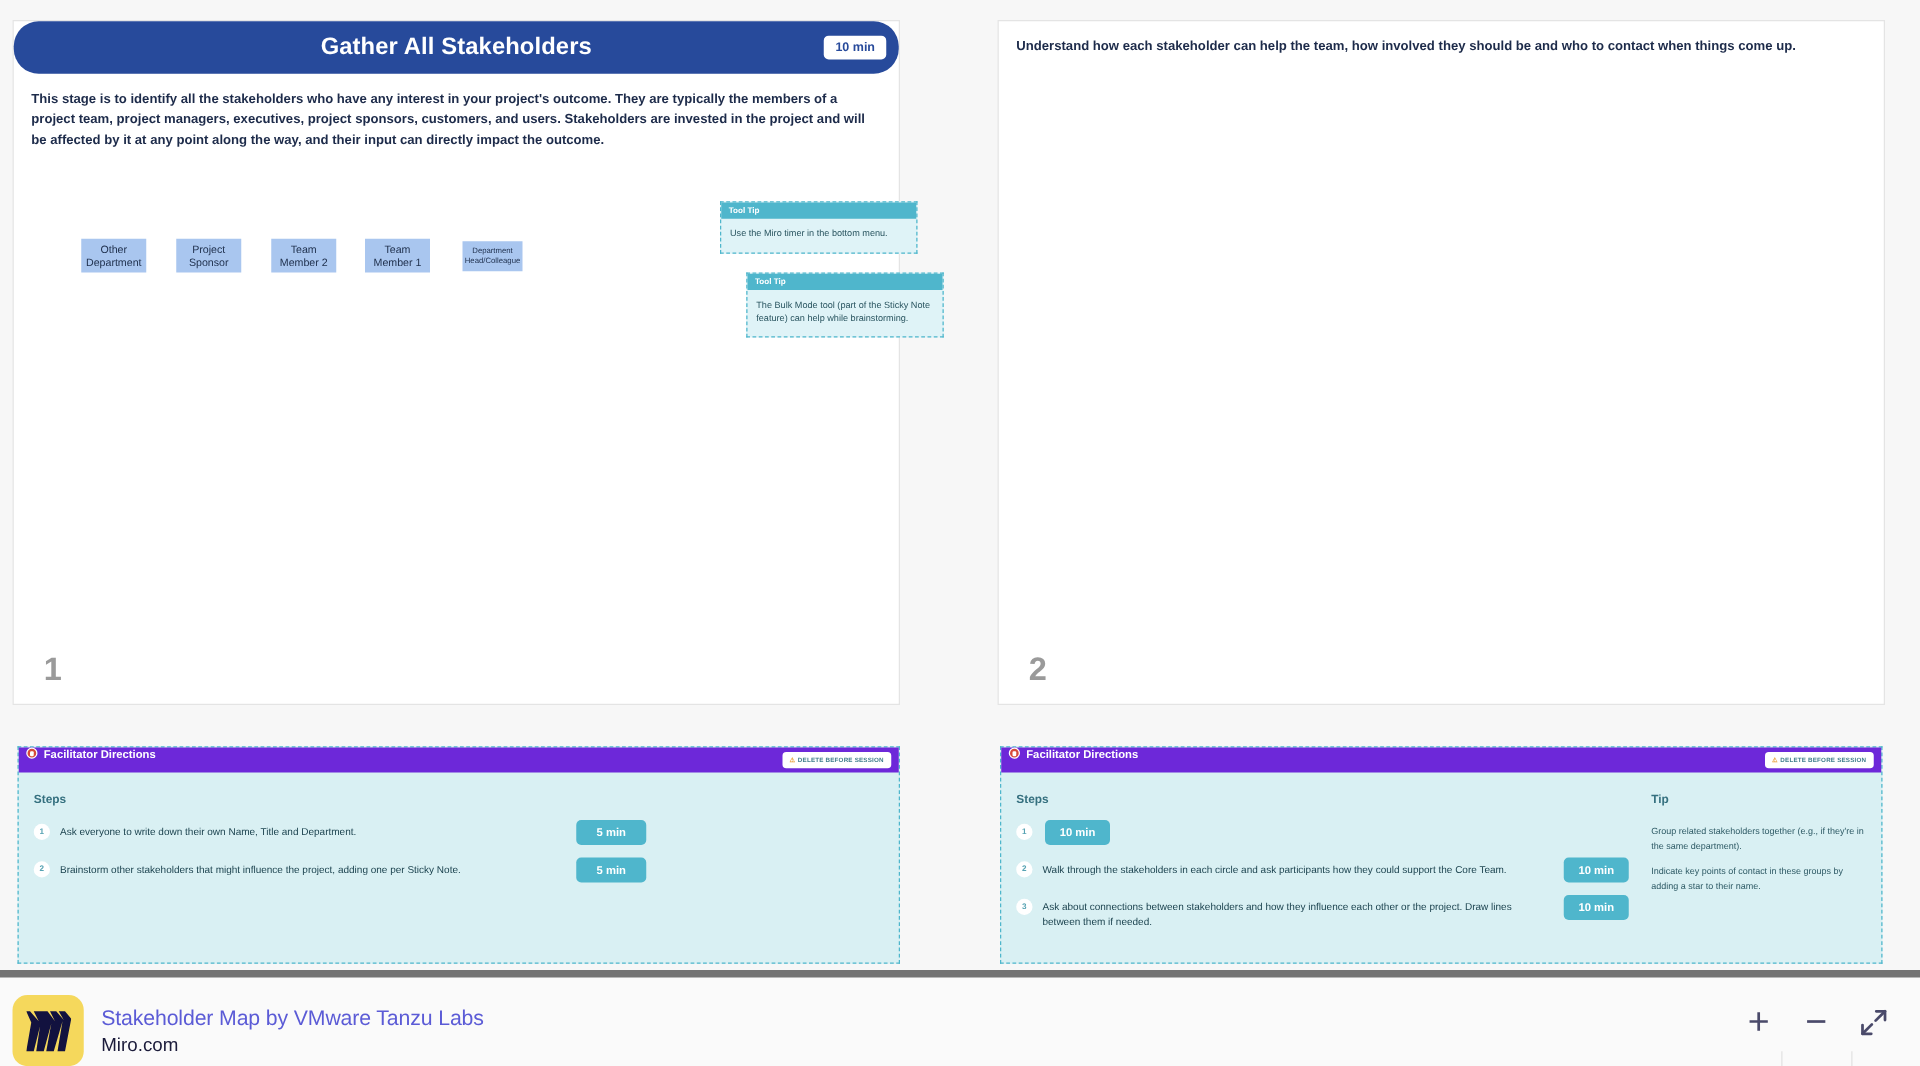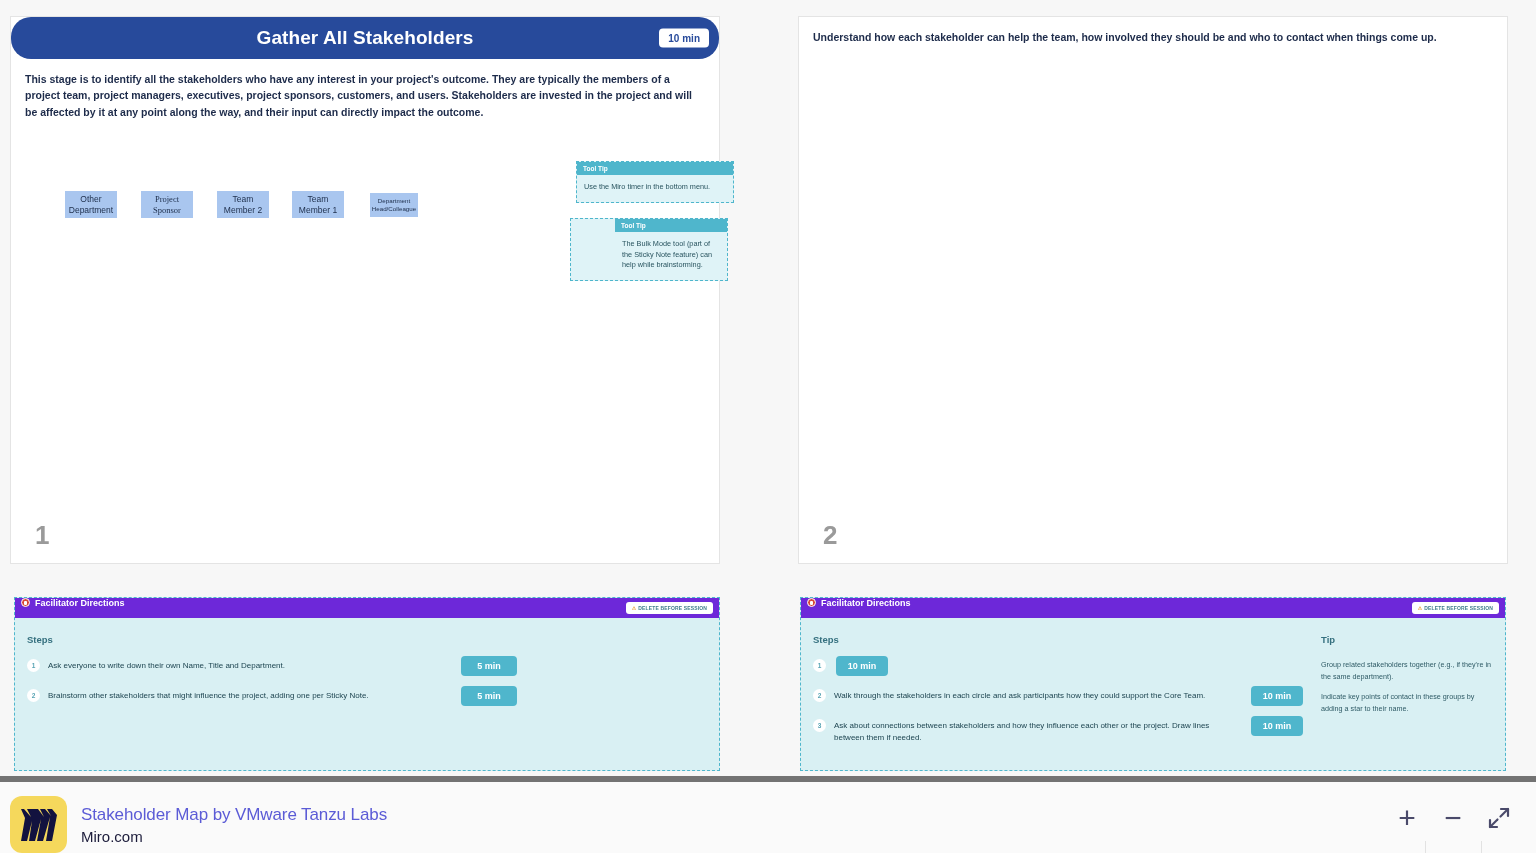--- a/index.html
+++ b/index.html
@@ -62,35 +62,35 @@
     display: flex; align-items: center; justify-content: center;
     text-align: center;
     line-height: 1.25;
     font-size: 8.5px;
     padding: 2px;
   }
   .sticky.small { font-size: 6.2px; }
 
   
   #p1-note-0 { left: 54px;  top: 174px; width: 52px; height: 27px; }
-  #p1-note-1 { left: 130px; top: 174px; width: 52px; height: 27px; font-family: Liberation Serif, serif; }
+  #p1-note-1 { left: 130px; top: 174px; width: 52px; height: 27px; }
   #p1-note-2 { left: 206px; top: 174px; width: 52px; height: 27px; }
   #p1-note-3 { left: 281px; top: 174px; width: 52px; height: 27px; }
   #p1-note-4 { left: 359px; top: 176px; width: 48px; height: 24px; }
 
   
   .tooltip-box {
     position: absolute;
     width: 158px;
     border: 1px dashed #4fb6cc;
     background: #dff3f7;
     margin-left: 27px;
   }
   #tip-0 { left: 538px; top: 144px; }
-  #tip-1 { left: 532px; top: 201px; padding-left: 44px; }
+  #tip-1 { left: 559px; top: 201px; }
   .tooltip-head {
     background: #4fb6cc;
     color: #ffffff;
     font-size: 6.5px;
     font-weight: bold;
     padding: 3px 6px;
   }
   .tooltip-body {
     padding: 7px 7px 9px 7px;
     font-size: 7.3px;

